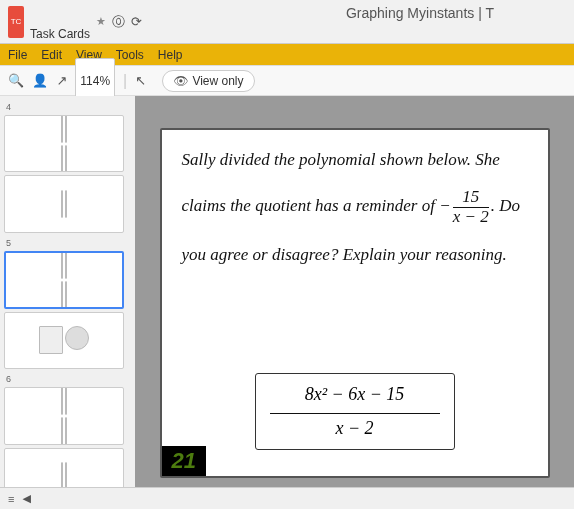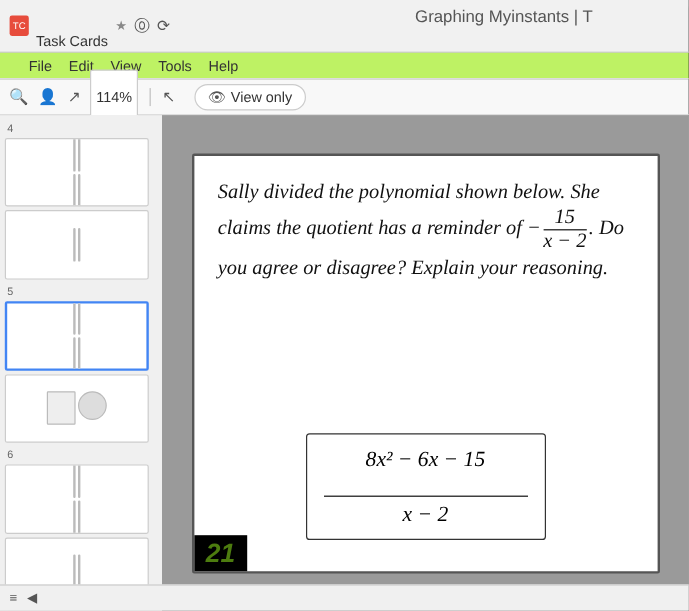--- a/index.html
+++ b/index.html
@@ -38,21 +38,21 @@
 
     .tab-area {
       display: flex;
       align-items: center;
       gap: 6px;
       flex: 1;
     }
 
     .tab-icon {
       width: 16px;
-      height: 17px;
+      height: 32px;
       background: #e74c3c;
       border-radius: 2px;
       display: flex;
       align-items: center;
       justify-content: center;
       font-size: 8px;
       color: white;
     }
 
     .tab-title {
@@ -70,25 +70,25 @@
       font-size: 13px;
       color: #555;
     }
 
     
     .menu-bar {
       position: absolute;
       top: 44px; left: 0;
       width: 574px;
       height: 22px;
-      background: #bef264;
+      background: #eab308;
       border-bottom: 1px solid #ddd;
       display: flex;
       align-items: center;
-      padding: 0 24px;
+      padding: 0 8px;
       gap: 14px;
     }
 
     .menu-item {
       font-size: 12px;
       color: #333;
     }
 
     
     .toolbar {
@@ -225,21 +225,21 @@
       font-family: 'Times New Roman', serif;
       color: #111;
       line-height: 1.45;
       flex: 1;
     }
 
     .fraction-inline {
       display: inline-block;
       vertical-align: middle;
       text-align: center;
-      margin: 0 2px;
+      margin: 16px 2px;
     }
 
     .fraction-inline .numerator {
       display: block;
       border-bottom: 1.5px solid #111;
       font-size: 17px;
       line-height: 1.1;
     }
 
     .fraction-inline .denominator {
@@ -254,21 +254,21 @@
       border-radius: 3px;
       margin: 12px auto 8px auto;
       padding: 10px 14px;
       text-align: center;
     }
 
     .math-numerator {
       font-size: 18px;
       font-family: 'Times New Roman', serif;
       border-bottom: 1.5px solid #111;
-      padding-bottom: 20px;
+      padding-bottom: 8px;
       margin-bottom: 4px;
     }
 
     .math-denominator {
       font-size: 18px;
       font-family: 'Times New Roman', serif;
     }
 
     .slide-number-badge {
       position: absolute;

